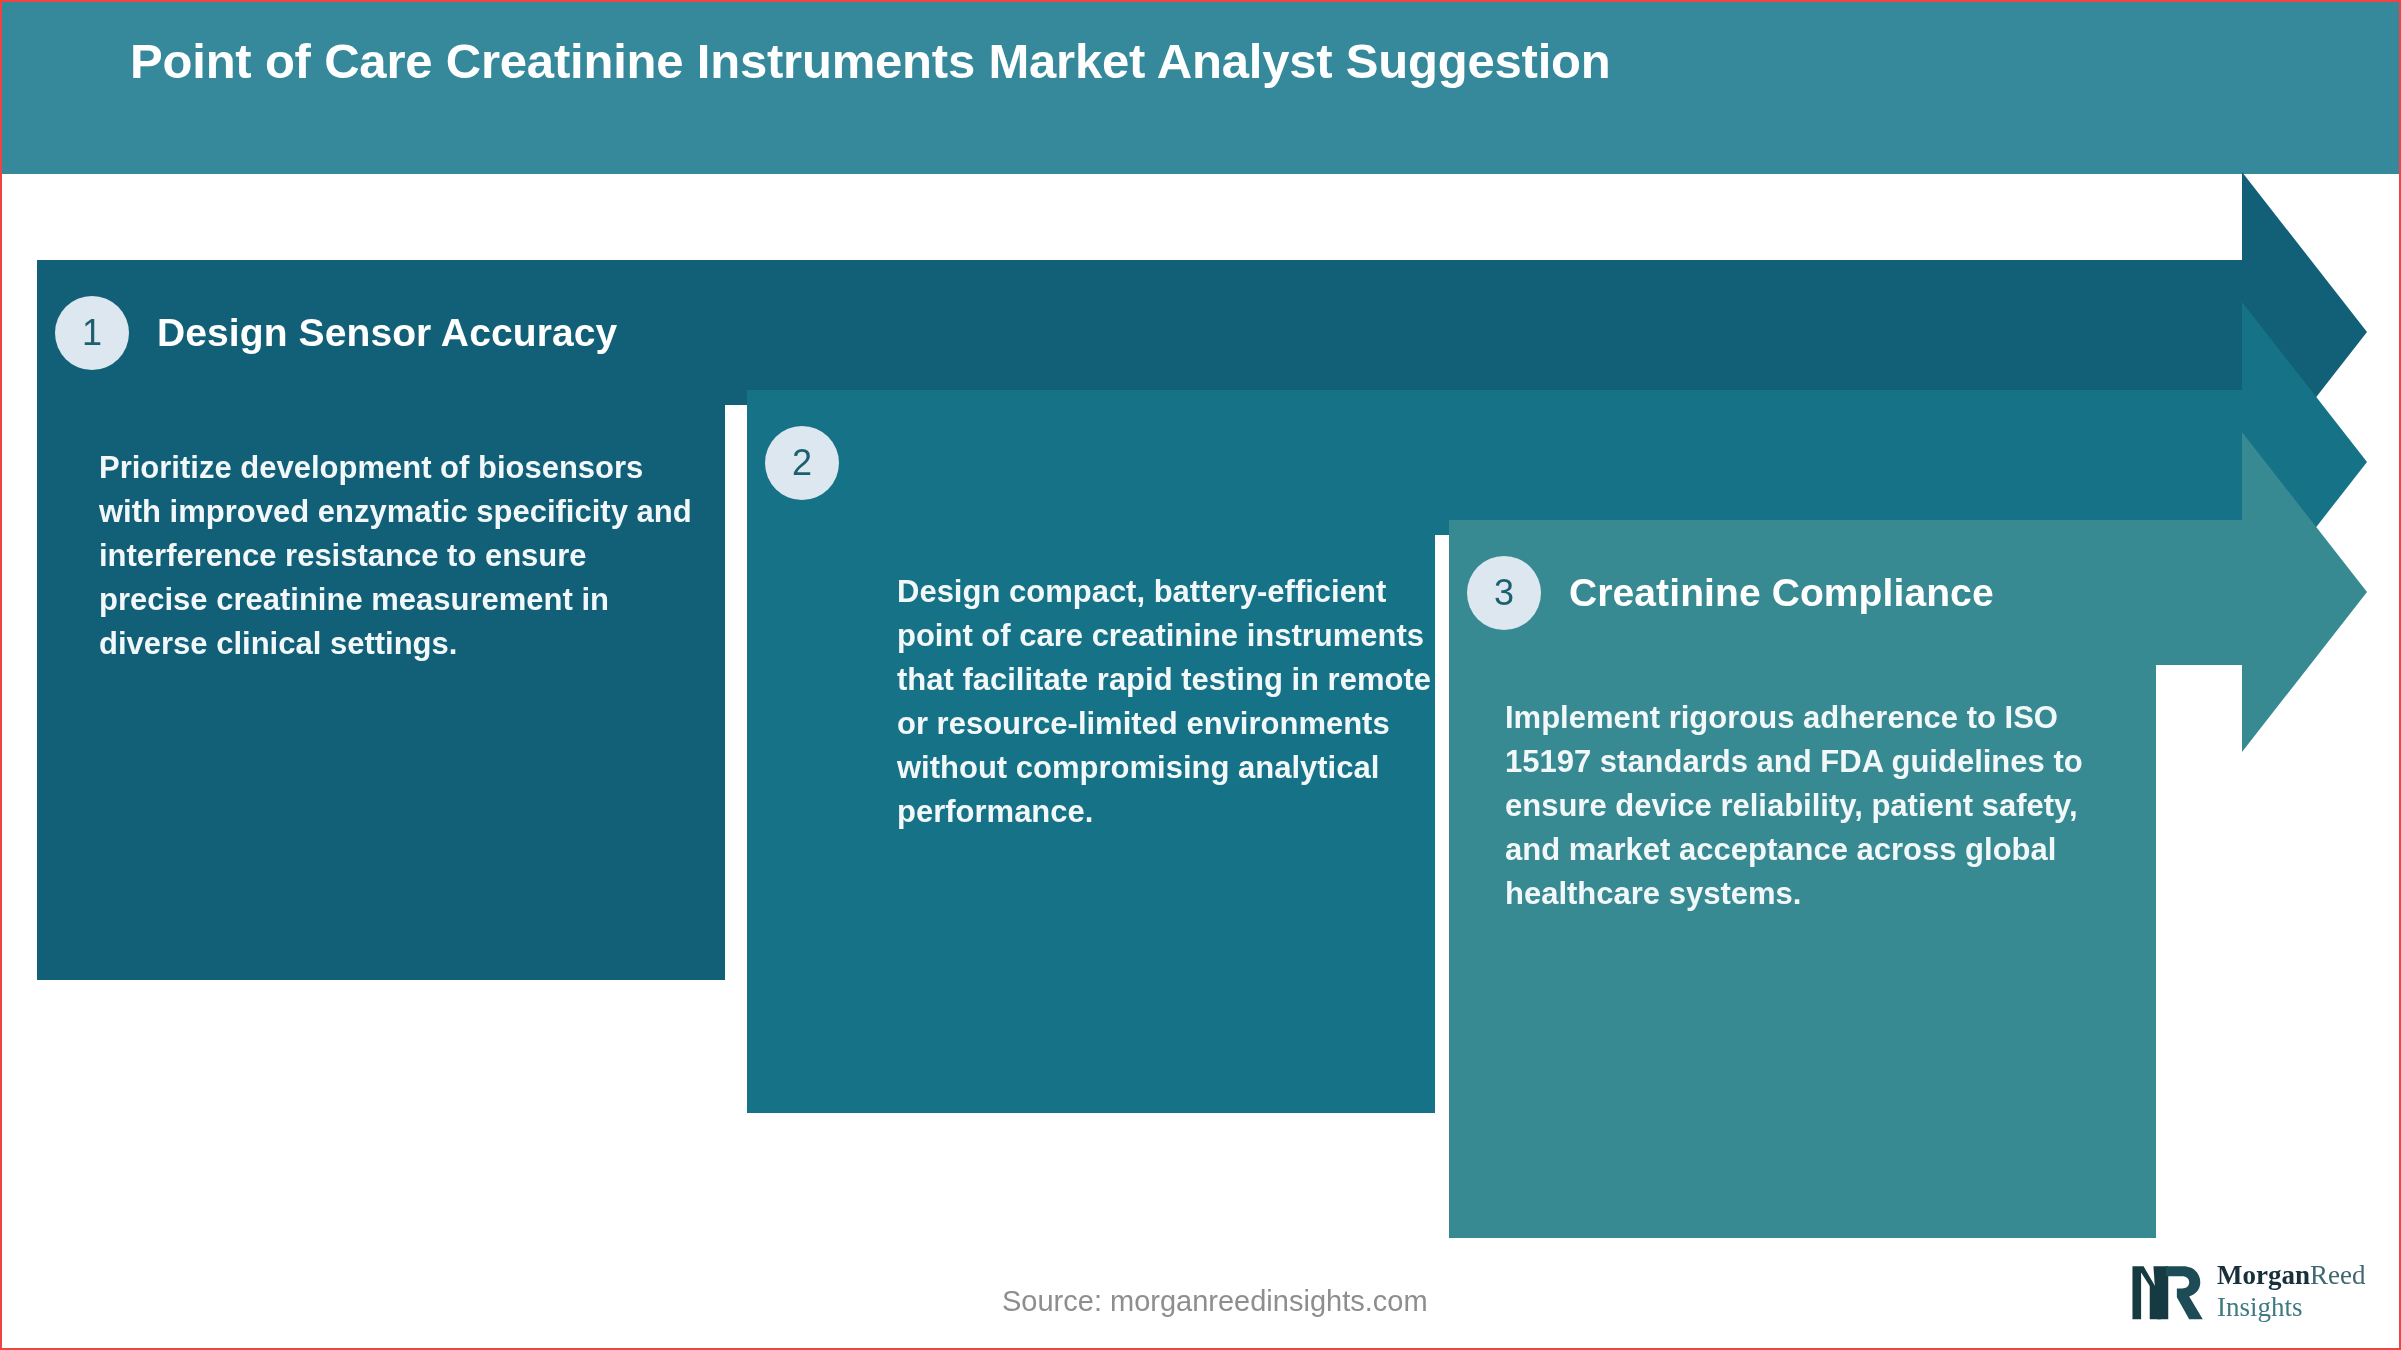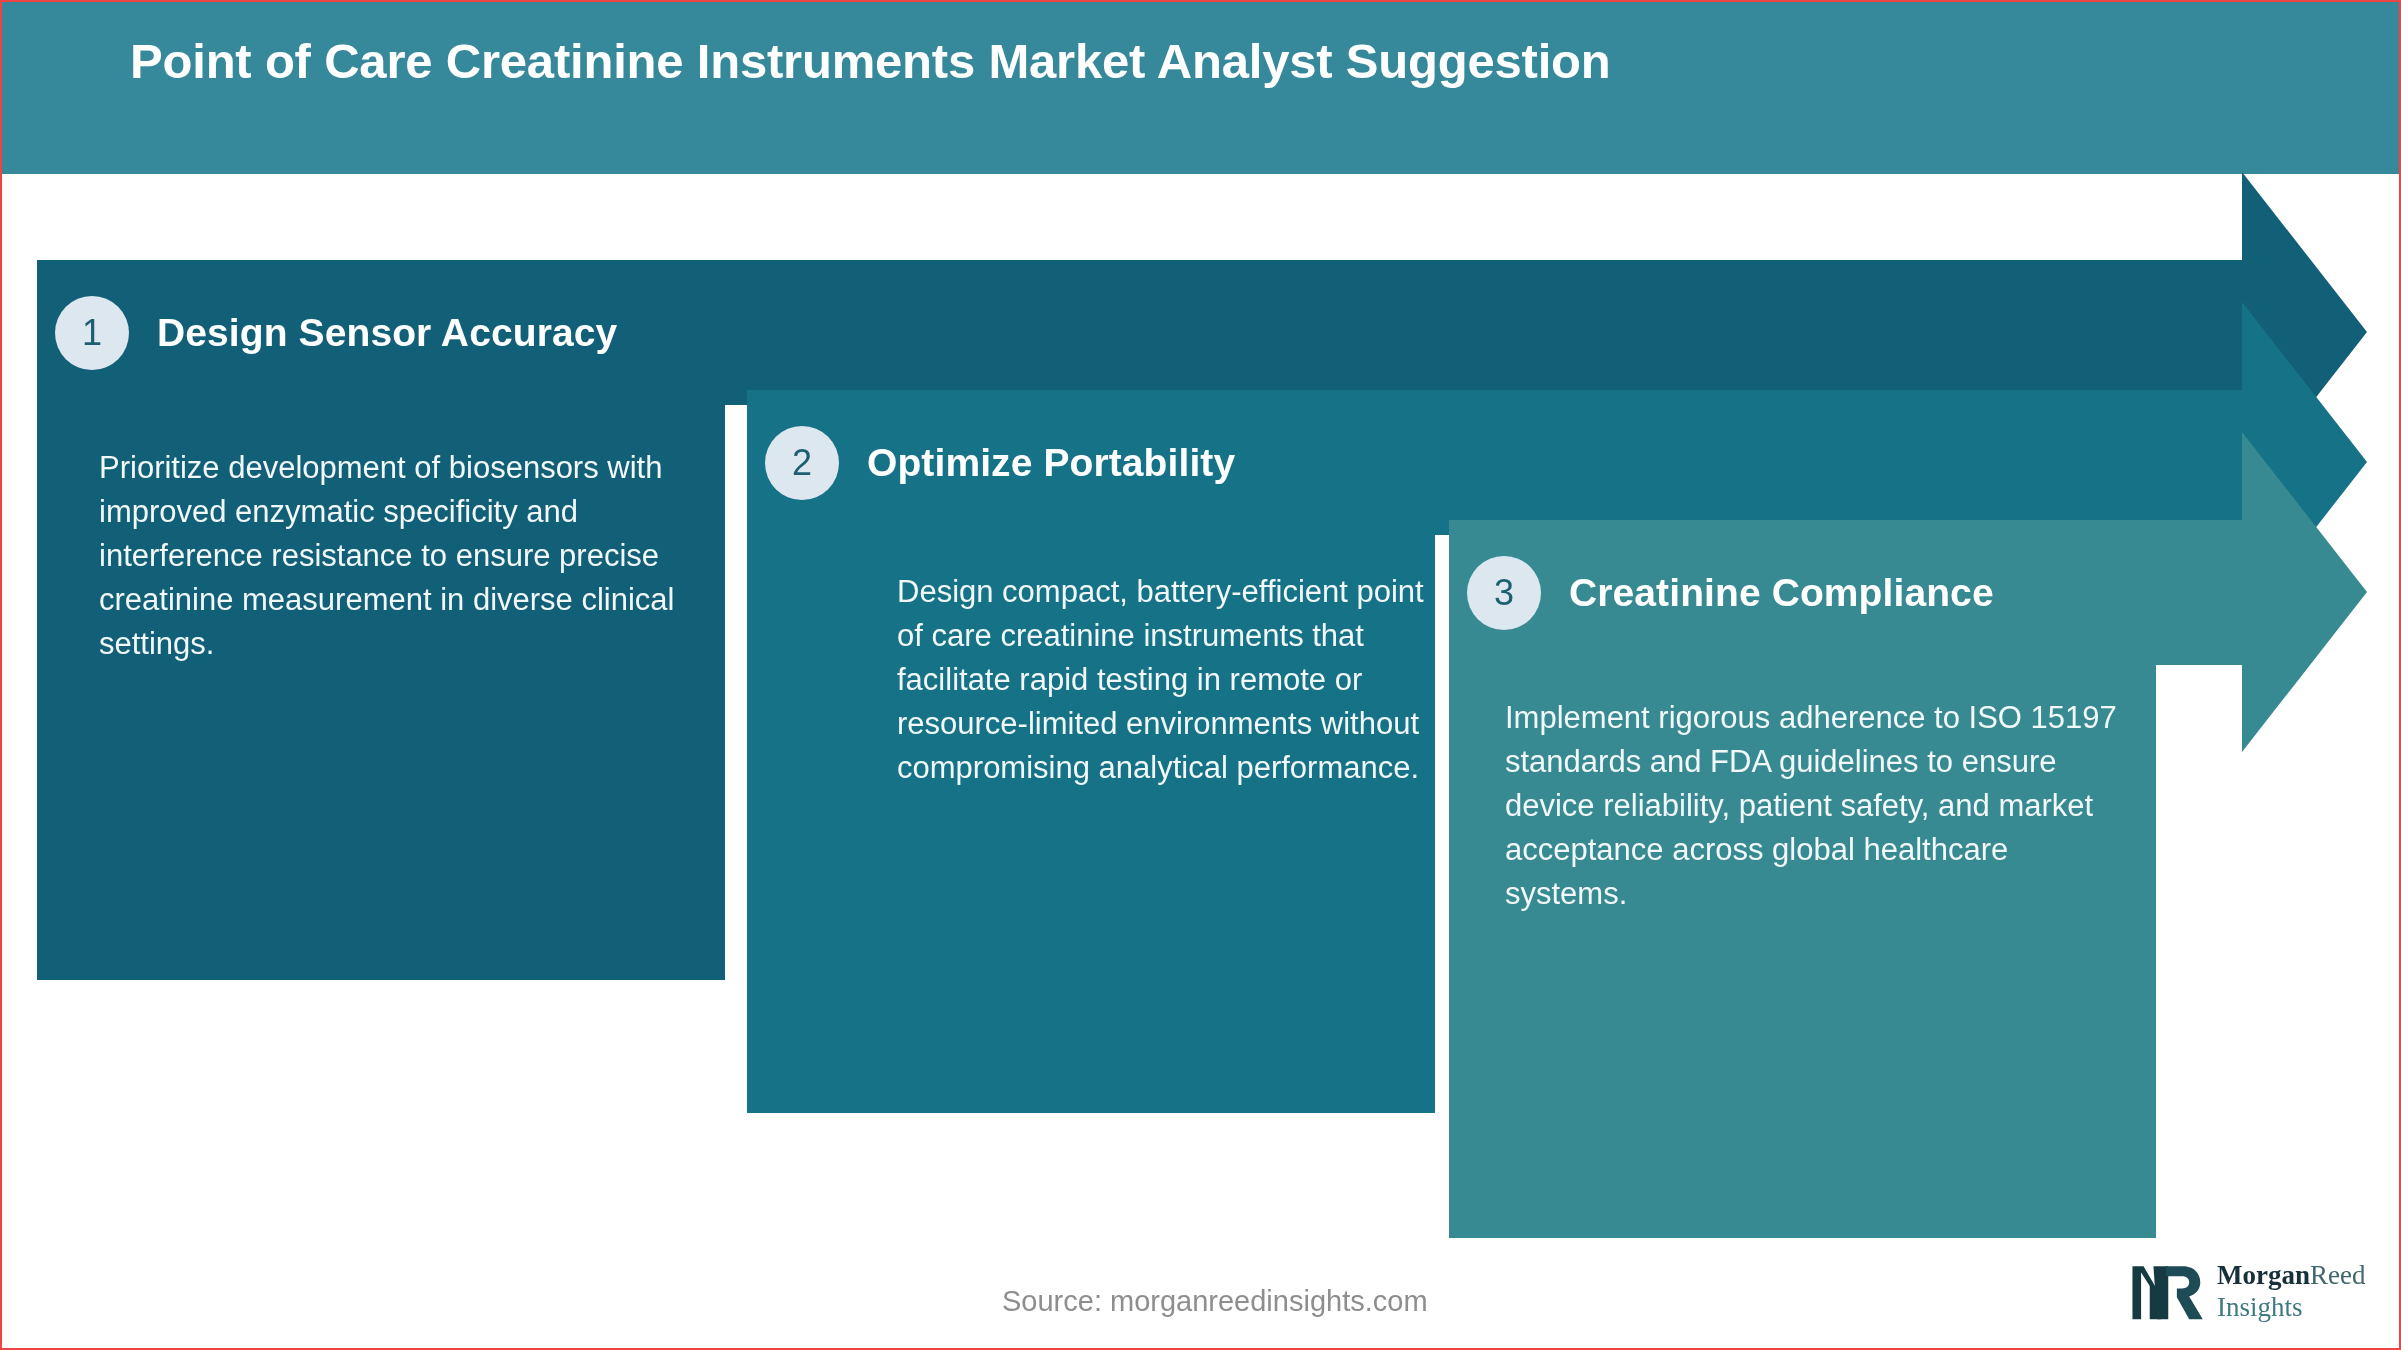--- a/index.html
+++ b/index.html
@@ -82,21 +82,21 @@
   
   .body-box {
     position: absolute;
     box-sizing: border-box;
   }
   .body-text {
     position: absolute;
     font-size: 31px;
     line-height: 1.42;
     color: #f2f8f9;
-    font-weight: 400;
+    font-weight: 700;
   }
 
   
   #source-note {
     position: absolute;
     left: 1000px;
     top: 1283px;
     font-size: 29px;
     color: #8e8e8e;
     white-space: nowrap;
@@ -149,21 +149,20 @@
     <div class="band-title">Design Sensor Accuracy</div>
   </div>
 
   <div class="arrow-band" style="left:745px; top:388px;">
     <svg width="1620" height="145" viewBox="0 0 1620 145">
       <path d="M0,0 L1495,0 L1495,-88 L1620,72 L1495,232 L1495,145 L0,145 Z" fill="#167287"></path>
     </svg>
   </div>
   <div class="band-label" style="left:763px; top:418px; height:85px;">
     <div class="num-badge">2</div>
-    <div class="band-title">Optimize Portability</div>
   </div>
 
   <div class="arrow-band" style="left:1447px; top:518px;">
     <svg width="918" height="145" viewBox="0 0 918 145">
       <path d="M0,0 L793,0 L793,-88 L918,72 L793,232 L793,145 L0,145 Z" fill="#378a92"></path>
     </svg>
   </div>
   <div class="band-label" style="left:1465px; top:548px; height:85px;">
     <div class="num-badge">3</div>
     <div class="band-title">Creatinine Compliance</div>

